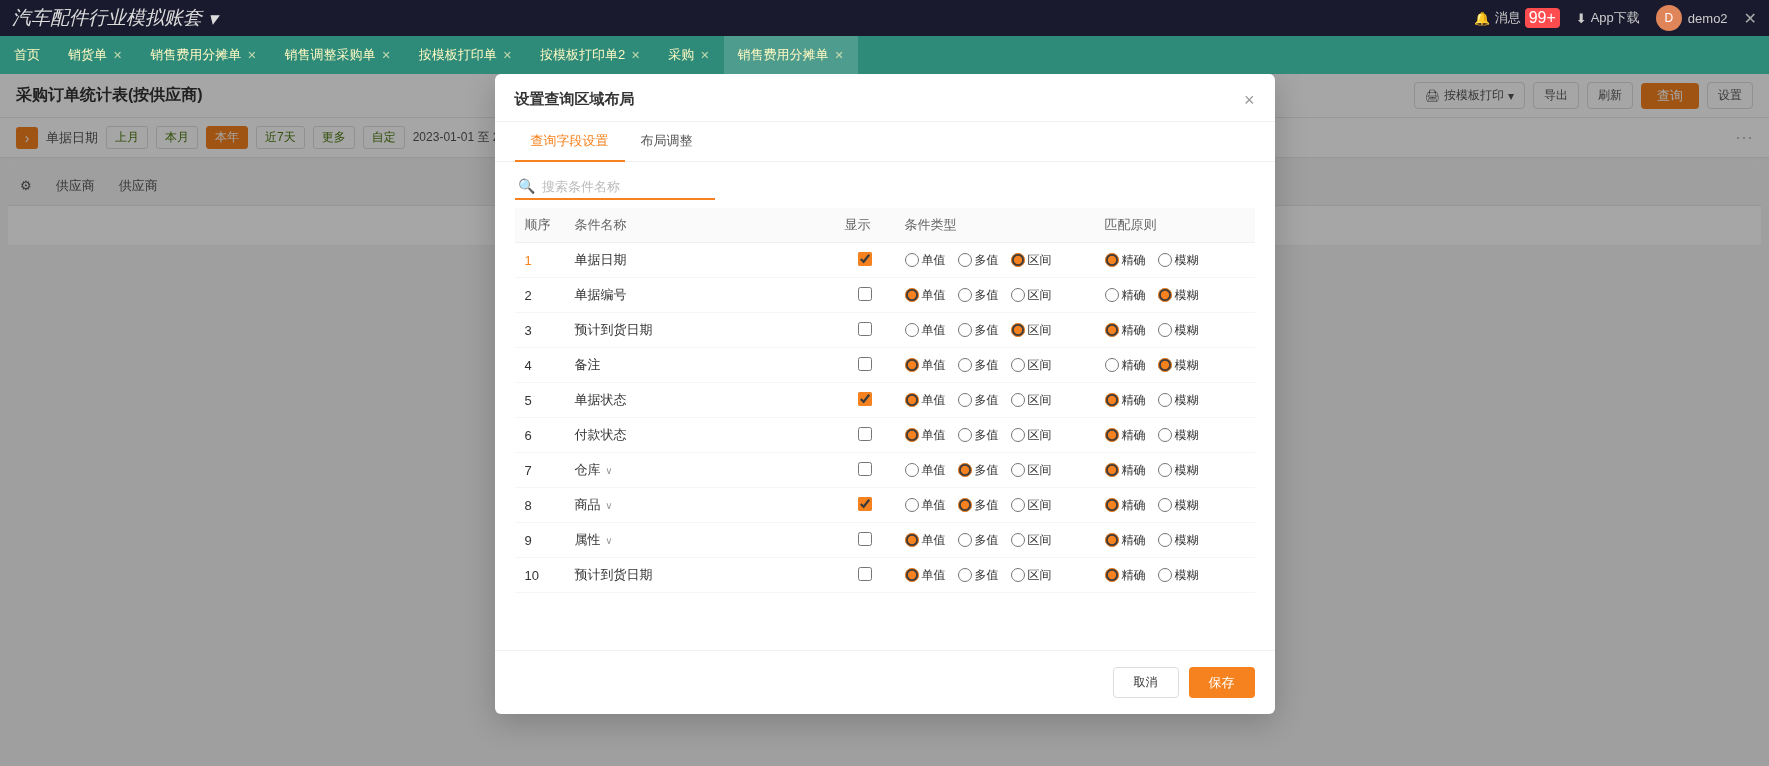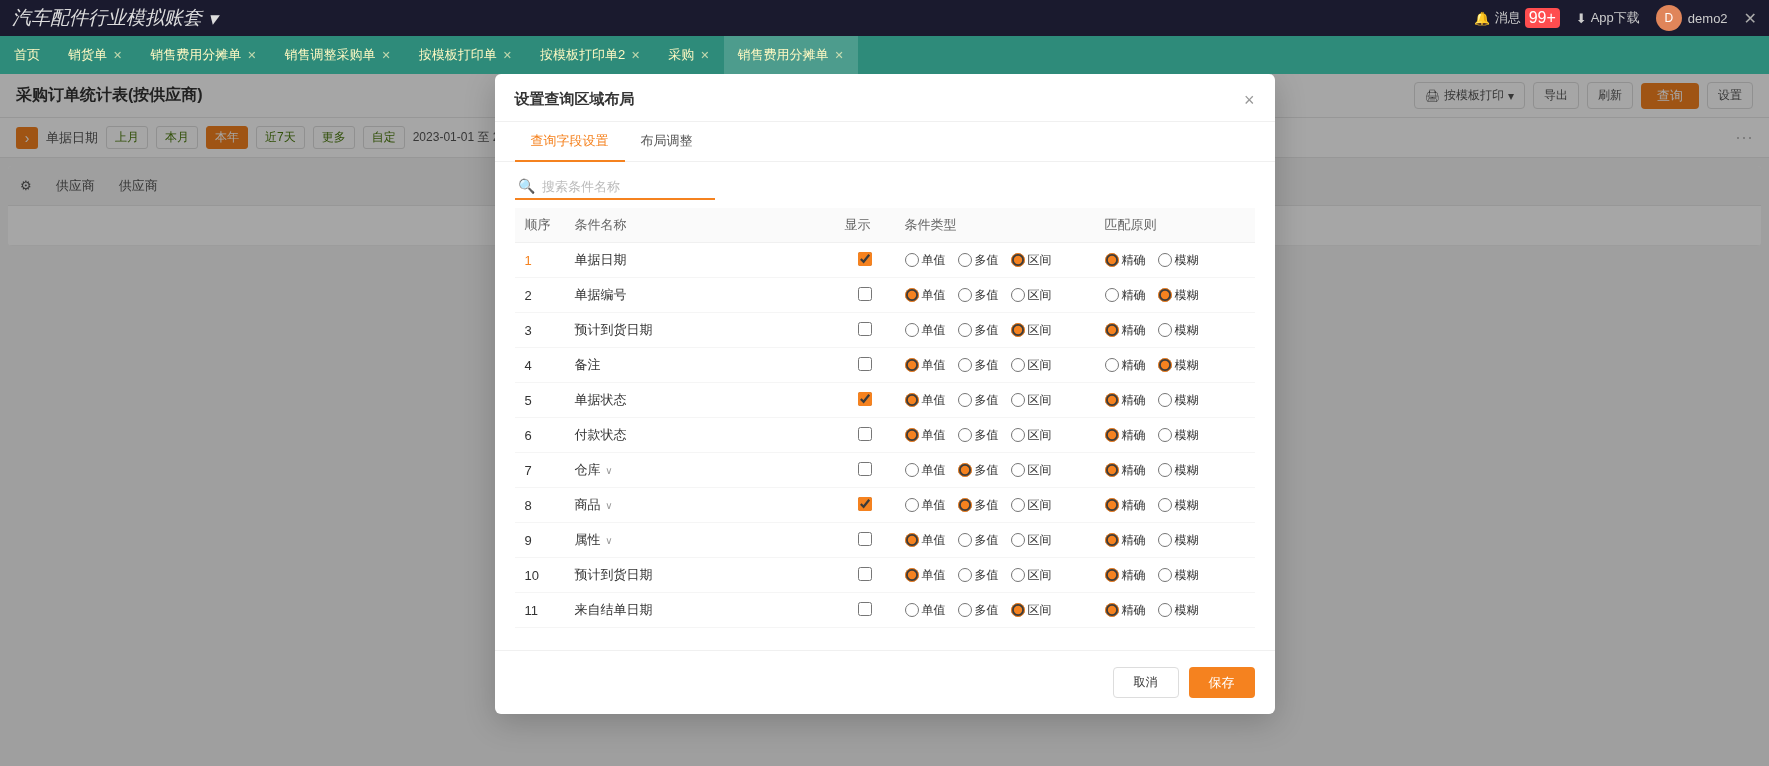--- a/index.html
+++ b/index.html
@@ -565,38 +565,20 @@
                     <label class="radio-label"><input type="radio" class="radio-input" name="type_9" style="">区间</label>
                   </div>
                 </td>
                 <td>
                   <div class="radio-group">
                     <label class="radio-label"><input type="radio" class="radio-input" name="match_9" checked="" style="">精确</label>
                     <label class="radio-label"><input type="radio" class="radio-input" name="match_9" style="">模糊</label>
                   </div>
                 </td>
               </tr>
-              <tr>
-                <td><span style="color: rgb(51, 51, 51);">11</span></td>
-                <td><span>来自结单日期</span></td>
-                <td style="text-align: center;"><input type="checkbox" class="checkbox-input checked-orange" style=""></td>
-                <td>
-                  <div class="radio-group">
-                    <label class="radio-label"><input type="radio" class="radio-input" name="type_10" style="">单值</label>
-                    <label class="radio-label"><input type="radio" class="radio-input" name="type_10" style="">多值</label>
-                    <label class="radio-label"><input type="radio" class="radio-input" name="type_10" checked="" style="">区间</label>
-                  </div>
-                </td>
-                <td>
-                  <div class="radio-group">
-                    <label class="radio-label"><input type="radio" class="radio-input" name="match_10" checked="" style="">精确</label>
-                    <label class="radio-label"><input type="radio" class="radio-input" name="match_10" style="">模糊</label>
-                  </div>
-                </td>
-              </tr>
             </tbody>
         </table>
       </div>
 
       <div class="modal-footer">
         <button class="btn-cancel">
           <span>取消</span>
         </button>
         <button class="btn-save">
           <span>保存</span>

